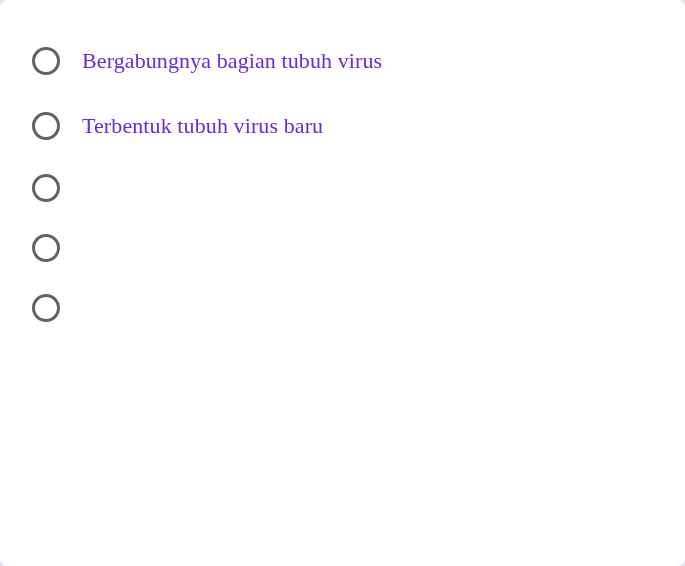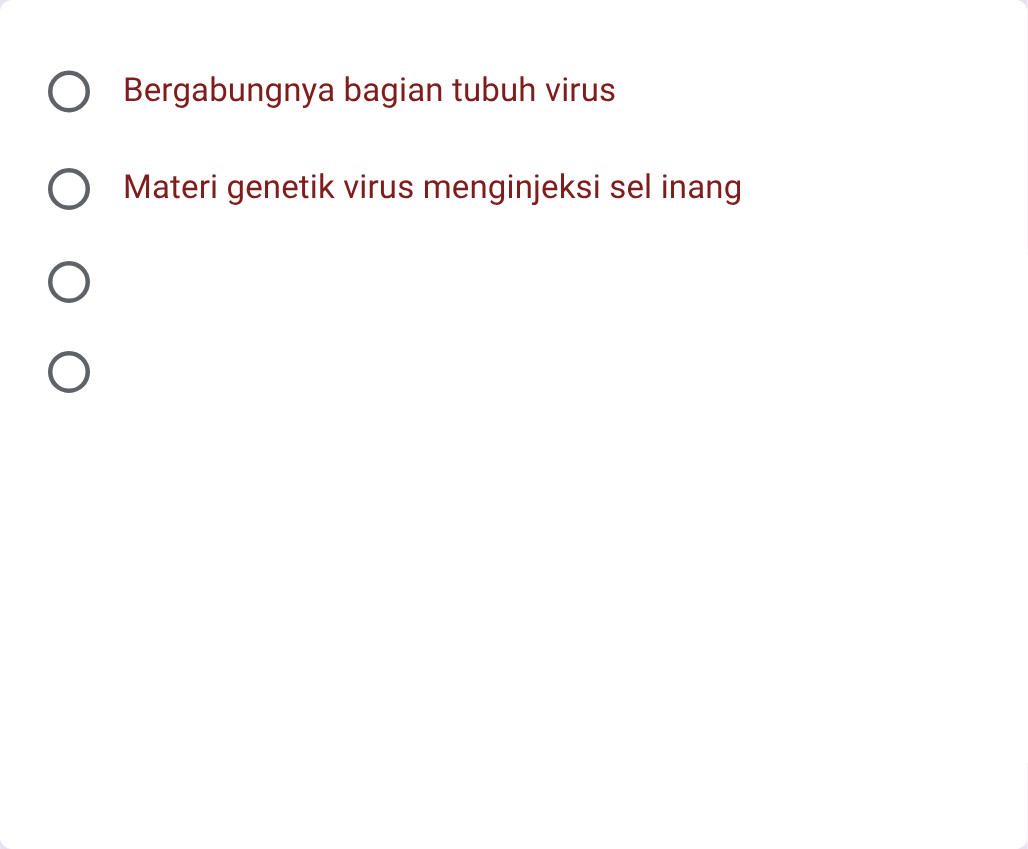--- a/index.html
+++ b/index.html
@@ -67,38 +67,42 @@
     }
     .radio-circle {
       width: 28px;
       height: 28px;
       border: 3px solid #5f6368;
       border-radius: 50%;
       flex-shrink: 0;
     }
     .option-label {
       font-size: 22px;
-      color: #7f1d1d;
+      color: #6d28d9;
       line-height: 1.5;
       letter-spacing: 0.1px;
+      font-family: Liberation Serif, serif;
     }
   </style>
 </head>
 <body>
 
 <div class="card">
 
   <div class="options">
     <div class="option-row">
       <div class="radio-circle"></div>
       <div class="option-label">Bergabungnya bagian tubuh virus</div>
     </div>
     <div class="option-row">
       <div class="radio-circle"></div>
-      <div class="option-label">Materi genetik virus menginjeksi sel inang</div>
+      <div class="option-label">Terbentuk tubuh virus baru</div>
+    </div>
+    <div class="option-row">
+      <div class="radio-circle"></div>
     </div>
     <div class="option-row">
       <div class="radio-circle"></div>
     </div>
     <div class="option-row">
       <div class="radio-circle"></div>
     </div>
   </div>
 </div>
 

